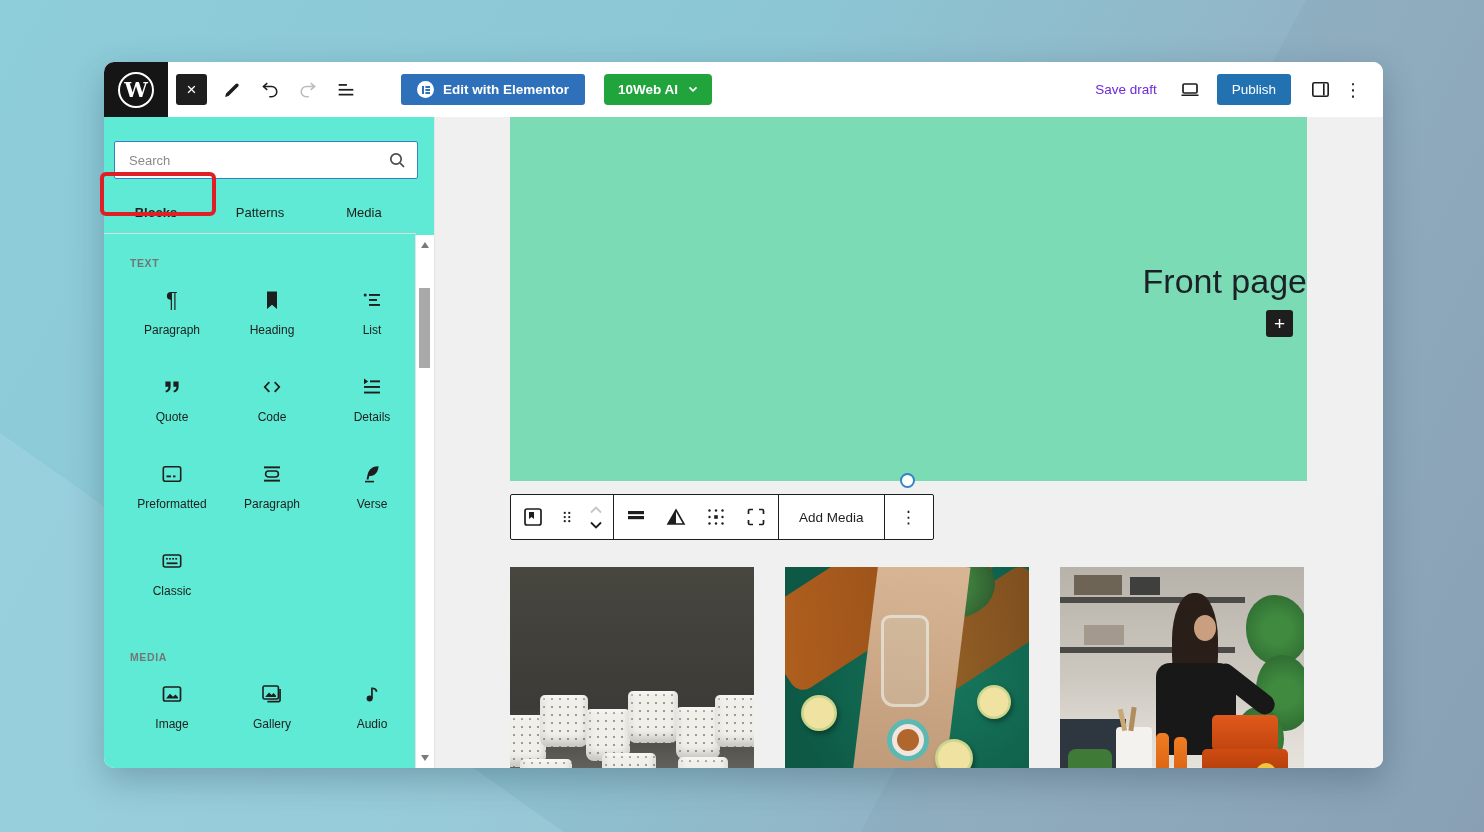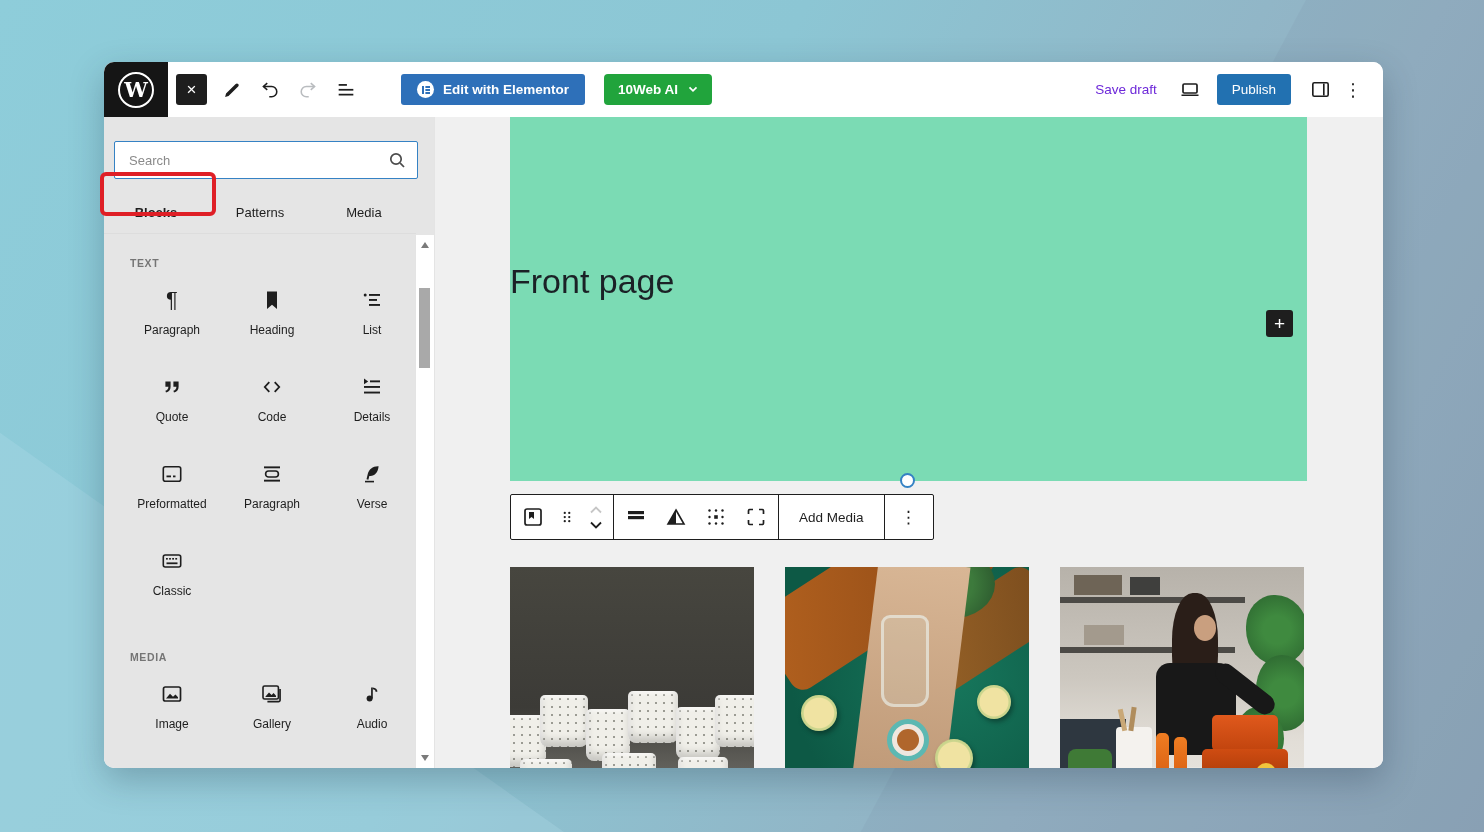--- a/index.html
+++ b/index.html
@@ -25,21 +25,21 @@
                    background:#2e70b9; color:#fff; border:none; border-radius:3px; font-size:13.5px; font-weight:600; cursor:pointer; }
   .el-circle { width:17px; height:17px; background:#fff; border-radius:50%; display:flex; align-items:center; justify-content:center; }
   .btn-10web { margin-left:19px; height:31px; display:flex; align-items:center; gap:10px; padding:0 14px;
                background:#21a43c; color:#fff; border:none; border-radius:4px; font-size:13.5px; font-weight:600; cursor:pointer; }
   .hdr-right { margin-left:auto; display:flex; align-items:center; padding-right:16px; }
   .save-draft { color:#6d28d9; font-size:13.5px; background:none; border:none; cursor:pointer; }
   .btn-publish { height:31px; padding:0 15px; background:#2271b1; color:#fff; border:none; border-radius:3px; font-size:13.5px; cursor:pointer; }
   .more-btn { background:none; border:none; font-size:18px; color:#1e1e1e; cursor:pointer; width:28px; }
 
   
-  .sidebar { position:absolute; left:0; top:55px; width:331px; bottom:0; background:#e5e5e5; border-right:1px solid #e4e4e4; }
+  .sidebar { position:absolute; left:0; top:55px; width:331px; bottom:0; background:#5eead4; border-right:1px solid #e4e4e4; }
   .search-wrap { position:absolute; left:10px; top:24px; width:304px; height:38px; }
   .search-input { width:100%; height:100%; border:1.5px solid #3582c4; border-radius:2px; padding:0 38px 0 14px; font-size:13px; color:#1e1e1e; outline:none; }
   .search-input::placeholder { color:#8a8a8a; }
   .search-ico { position:absolute; right:9px; top:7px; }
   .tabs { position:absolute; left:0; top:74px; width:312px; height:43px; display:flex; border-bottom:1px solid #ddd; }
   .tab { flex:1; display:flex; align-items:center; justify-content:center; font-size:13px; color:#1e1e1e; background:none; border:none; cursor:pointer; }
   .tab.active { font-weight:700; }
   .blocks-scroll { position:absolute; left:12px; top:118px; width:312px; bottom:0; overflow:hidden; }
   .section-title { margin:22px 0 0 14px; font-size:10.5px; letter-spacing:.6px; color:#757575; font-weight:bold; }
   .block-grid { display:grid; grid-template-columns:repeat(3,1fr); padding:0 6px; }
@@ -49,21 +49,21 @@
   .block-item .lbl { font-size:12px; color:#1e1e1e; }
   .scroll-rail { position:absolute; right:0; top:118px; width:19px; bottom:0; background:#fff; border-left:1px solid #e4e4e4; }
   .rail-arrow { position:absolute; left:5px; width:0; height:0; border-left:4.5px solid transparent; border-right:4.5px solid transparent; cursor:pointer; }
   .rail-arrow.up { top:7px; border-bottom:6px solid #7a7a7a; }
   .rail-arrow.down { bottom:7px; border-top:6px solid #7a7a7a; }
   .rail-thumb { position:absolute; left:3px; top:53px; width:11px; height:80px; background:#a9a9a9; cursor:pointer; }
 
   
   .canvas { position:absolute; left:331px; top:55px; right:0; bottom:0; background:#f0f0f0; overflow:hidden; }
   .cover { position:absolute; left:75px; top:0; width:797px; height:364px; background:#7bdbb4; cursor:pointer; }
-  .cover-title { position:absolute; left:0; right:0; top:145px; text-align:left; font-size:34px; color:#1b2126; cursor:text; }
+  .cover-title { position:absolute; left:0; right:0; top:145px; text-align:right; font-size:34px; color:#1b2126; cursor:text; }
   .cover-plus { position:absolute; right:14px; top:193px; width:27px; height:27px; background:#1e1e1e; color:#fff; border:none; border-radius:3px;
                 font-size:19px; line-height:25px; cursor:pointer; }
   .resize-handle { position:absolute; left:465px; top:356px; width:15px; height:15px; background:#fff; border:2.5px solid #3582c4; border-radius:50%; cursor:ns-resize; }
   .blk-toolbar { position:absolute; left:75px; top:377px; height:46px; display:inline-flex; background:#fff; border:1px solid #1e1e1e; border-radius:2px; }
   .tb-group { display:flex; align-items:center; border-right:1px solid #1e1e1e; padding:0 2px; }
   .tb-group:last-child { border-right:none; }
   .tb-btn { width:40px; height:44px; display:flex; align-items:center; justify-content:center; background:none; border:none; cursor:pointer; }
   .tb-btn.narrow { width:28px; }
   .tb-updown { display:flex; flex-direction:column; justify-content:center; width:30px; height:44px; }
   .tb-updown button { background:none; border:none; height:15px; display:flex; align-items:center; justify-content:center; cursor:pointer; }

